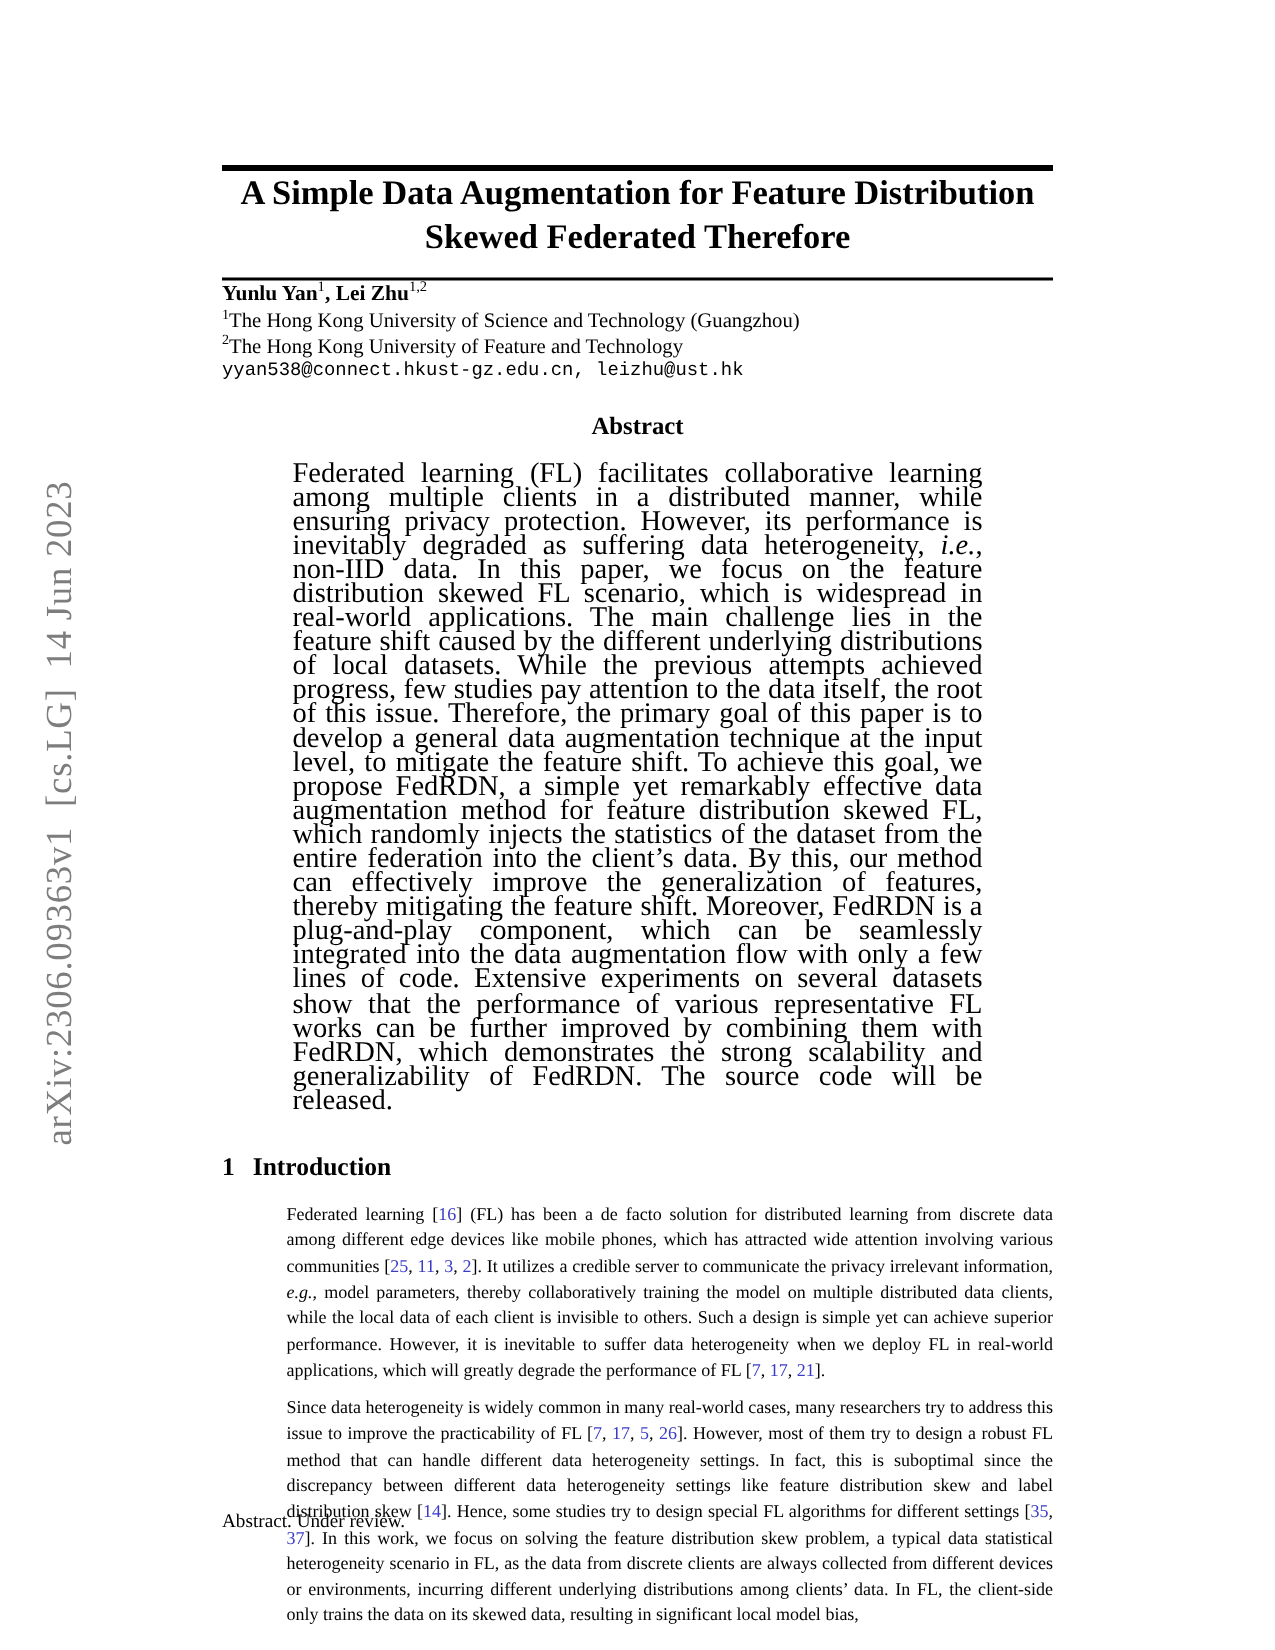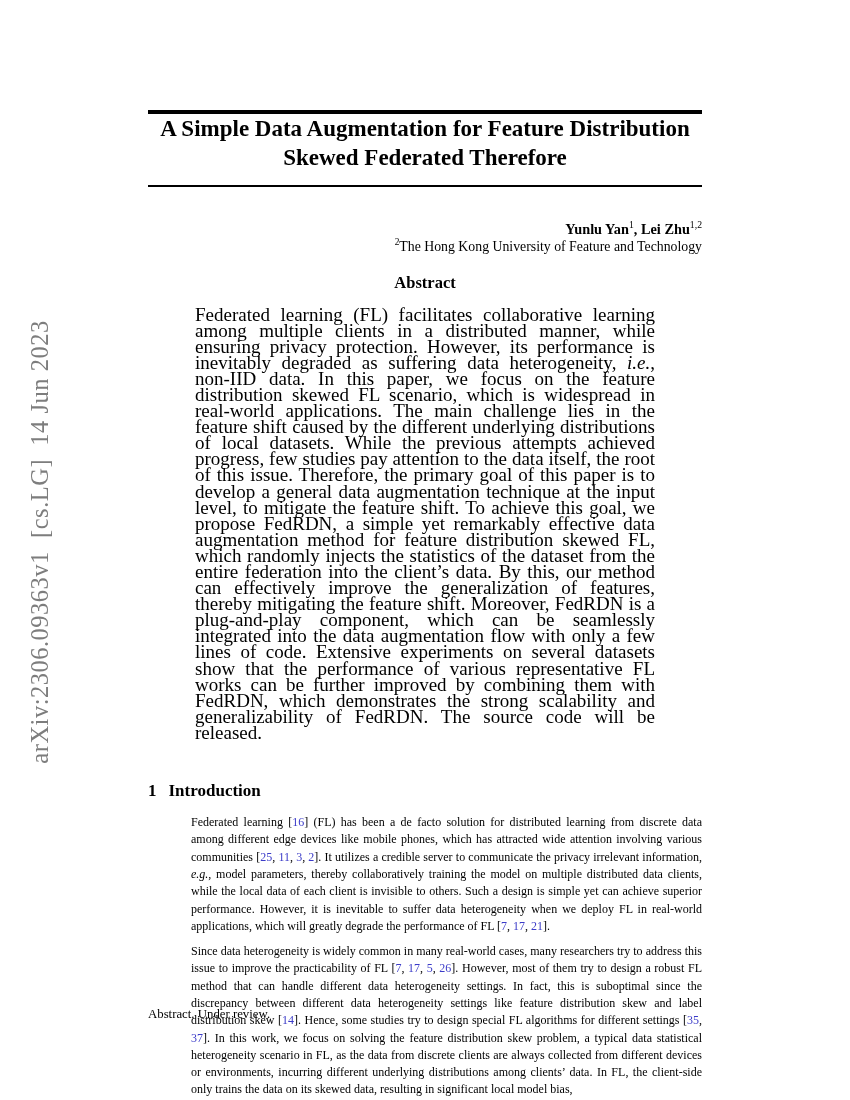--- a/index.html
+++ b/index.html
@@ -33,21 +33,21 @@
   .rule-thick { margin-top: 110px; height: 4px; background: #000; }
   .rule-thin  { margin-top: 13px;  height: 1.5px; background: #000; }
 
   .title {
     text-align: center;
     font-weight: bold;
     font-size: 23px;
     line-height: 29px;
   }
 
-  .authors { margin-top: 33px; text-align: right; }
+  .authors { text-align: left; }
   .authors-names { font-size: 14.3px; line-height: 18px; font-weight: bold; }
   .affil { font-size: 13.8px; line-height: 17px; }
   .emails {
     font-family: "Liberation Mono", monospace;
     font-size: 12.6px; line-height: 17px;
   }
 
   .abstract-heading {
     margin-top: 18px;
     text-align: center;
@@ -56,21 +56,21 @@
   }
   .abstract-body {
     width: 460px;
     margin: 14px auto 0 auto;
     text-align: justify;
     font-size: 19px;
     line-height: 16.1px;
   }
 
   .section-heading {
-    margin-top: 40px;
+    margin-top: 26px;
     font-size: 17px;
     font-weight: bold;
   }
   .section-number { display: inline-block; margin-right: 12px; }
 
   .para {
     margin-top: 13px;
     text-align: justify;
     font-size: 12px;
     line-height: 17.3px;
@@ -104,21 +104,23 @@
 
     <div class="title">
       <div>A Simple Data Augmentation for Feature Distribution</div>
       <div>Skewed Federated Therefore</div>
     </div>
 
     <div class="rule-thin"></div>
 
     <div class="authors">
       <div class="authors-names"><span class="seg-b">Yunlu Yan</span><span class="seg-sup">1</span><span class="seg-b">, </span><span class="seg-b">Lei Zhu</span><span class="seg-sup">1,2</span></div>
+      <div class="affil"><span class="seg-sup">1</span><span class="seg-n">The Hong Kong University of Science and Technology (Guangzhou)</span></div>
       <div class="affil"><span class="seg-sup">2</span><span class="seg-n">The Hong Kong University of Feature and Technology</span></div>
+      <div class="emails">yyan538@connect.hkust-gz.edu.cn, leizhu@ust.hk</div>
     </div>
 
     <div class="abstract-heading">Abstract</div>
     <div class="abstract-body"><span class="seg-n">Federated learning (FL) facilitates collaborative learning among multiple clients in a distributed manner, while ensuring privacy protection. However, its performance is inevitably degraded as suffering data heterogeneity, </span><span class="seg-i">i.e.</span><span class="seg-n">, non-IID data. In this paper, we focus on the feature distribution skewed FL scenario, which is widespread in real-world applications. The main challenge lies in the feature shift caused by the different underlying distributions of local datasets. While the previous attempts achieved progress, few studies pay attention to the data itself, the root of this issue. Therefore, the primary goal of this paper is to develop a general data augmentation technique at the input level, to mitigate the feature shift. To achieve this goal, we propose FedRDN, a simple yet remarkably effective data augmentation method for feature distribution skewed FL, which randomly injects the statistics of the dataset from the entire federation into the client’s data. By this, our method can effectively improve the generalization of features, thereby mitigating the feature shift. Moreover, FedRDN is a plug-and-play component, which can be seamlessly integrated into the data augmentation flow with only a few lines of code. Extensive experiments on several datasets show that the performance of various representative FL works can be further improved by combining them with FedRDN, which demonstrates the strong scalability and generalizability of FedRDN. The source code will be released.</span></div>
 
     <div class="section-heading">
       <span class="section-number">1</span><span>Introduction</span>
     </div>
 
     <div class="para"><span class="seg-n">Federated learning [</span><span class="seg-c">16</span><span class="seg-n">] (FL) has been a de facto solution for distributed learning from discrete data among different edge devices like mobile phones, which has attracted wide attention involving various communities [</span><span class="seg-c">25</span><span class="seg-n">, </span><span class="seg-c">11</span><span class="seg-n">, </span><span class="seg-c">3</span><span class="seg-n">, </span><span class="seg-c">2</span><span class="seg-n">]. It utilizes a credible server to communicate the privacy irrelevant information, </span><span class="seg-i">e.g.</span><span class="seg-n">, model parameters, thereby collaboratively training the model on multiple distributed data clients, while the local data of each client is invisible to others. Such a design is simple yet can achieve superior performance. However, it is inevitable to suffer data heterogeneity when we deploy FL in real-world applications, which will greatly degrade the performance of FL [</span><span class="seg-c">7</span><span class="seg-n">, </span><span class="seg-c">17</span><span class="seg-n">, </span><span class="seg-c">21</span><span class="seg-n">].</span></div>

